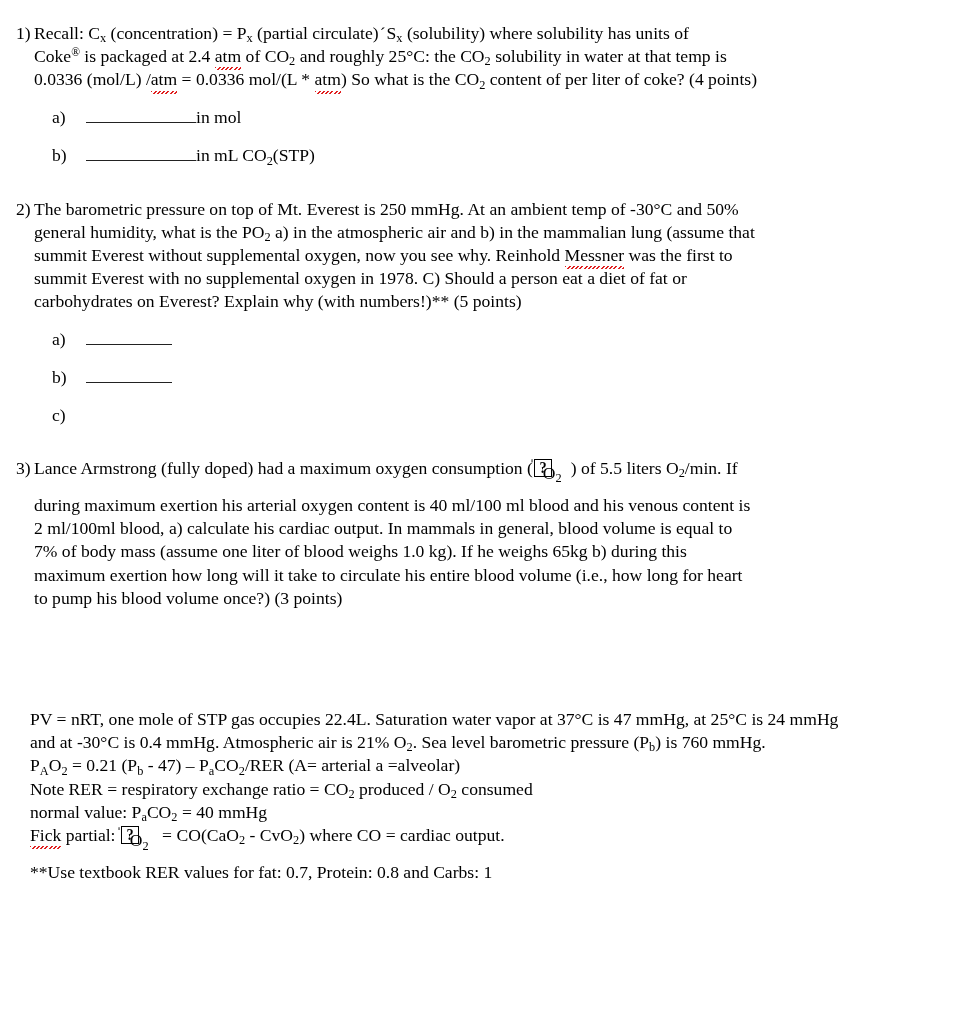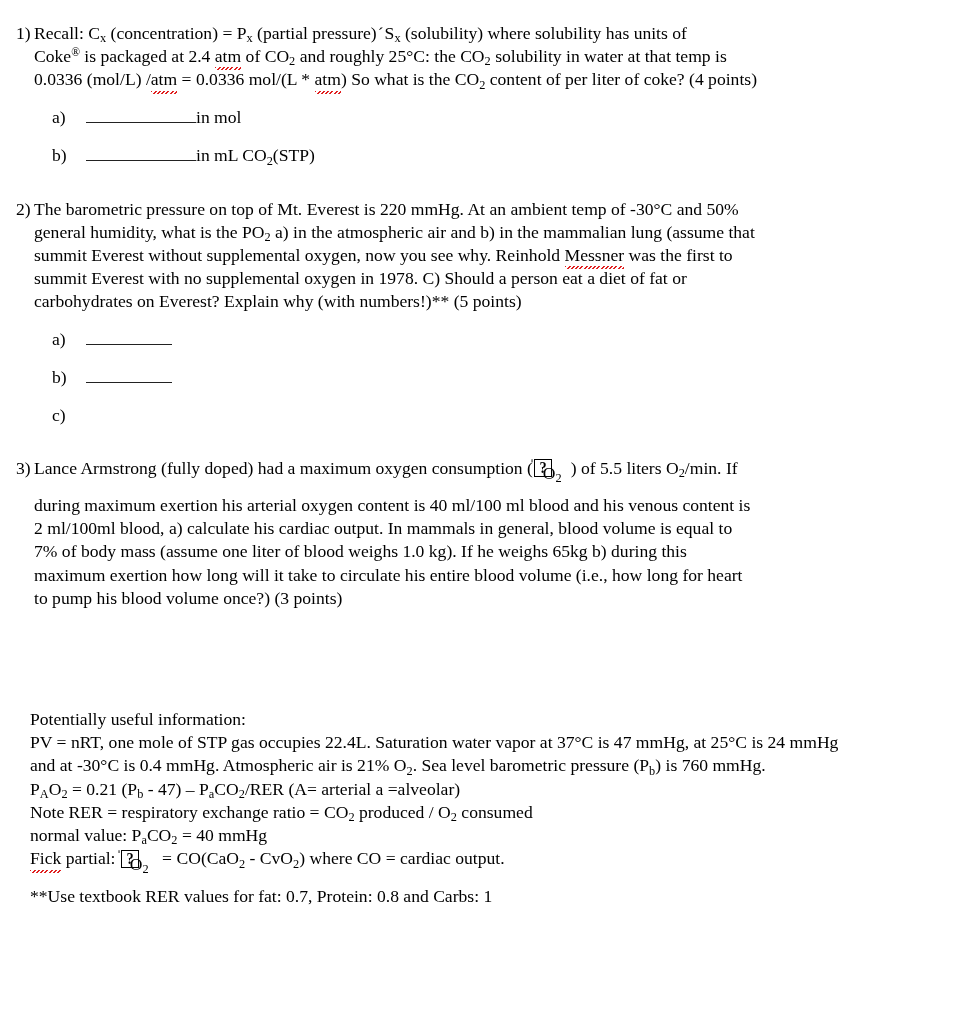--- a/index.html
+++ b/index.html
@@ -178,21 +178,21 @@
 </head>
 <body>
 
 <div class="page">
 
   <div class="gap-md"></div>
 
   <div class="problem">
     <div class="problem-num">1)</div>
     <div class="problem-body">
-      <p><span>Recall: C</span><sub>x</sub><span> (concentration) = P</span><sub>x</sub><span> (partial pressure)</span><span class="prime">´</span><span>S</span><sub>x</sub><span> (solubility) where solubility has units of</span></p>
+      <p><span>Recall: C</span><sub>x</sub><span> (concentration) = P</span><sub>x</sub><span> (partial circulate)</span><span class="prime">´</span><span>S</span><sub>x</sub><span> (solubility) where solubility has units of</span></p>
       <p><span>Coke</span><sup>®</sup><span> is packaged at 2.4 </span><span class="spell">atm</span><span> of CO</span><sub>2</sub><span> and roughly 25°C: the CO</span><sub>2</sub><span> solubility in water at that temp is</span></p>
       <p><span>0.0336 (mol/L) /</span><span class="spell">atm</span><span> = 0.0336 mol/(L * </span><span class="spell">atm</span><span>) So what is the CO</span><sub>2</sub><span> content of per liter of coke? (4 points)</span></p>
     </div>
   </div>
 
   <div class="gap-sm"></div>
 
   <div class="subparts">
     <div class="subpart">
       <span class="subpart-letter">a)</span>
@@ -207,21 +207,21 @@
         <sub>2</sub>
         <span> (STP)</span>
     </div>
   </div>
 
   <div class="gap-lg"></div>
 
   <div class="problem">
     <div class="problem-num">2)</div>
     <div class="problem-body">
-      <p>The barometric pressure on top of Mt. Everest is 220 mmHg. At an ambient temp of -30°C and 50%</p>
+      <p>The barometric pressure on top of Mt. Everest is 250 mmHg. At an ambient temp of -30°C and 50%</p>
       <p><span>general humidity, what is the PO</span><sub>2</sub><span> a) in the atmospheric air and b) in the mammalian lung (assume that</span></p>
       <p><span>summit Everest without supplemental oxygen, now you see why. Reinhold </span><span class="spell">Messner</span><span> was the first to</span></p>
       <p>summit Everest with no supplemental oxygen in 1978. C) Should a person eat a diet of fat or</p>
       <p>carbohydrates on Everest? Explain why (with numbers!)** (5 points)</p>
     </div>
   </div>
 
   <div class="gap-sm"></div>
 
   <div class="subparts">
@@ -251,21 +251,20 @@
       <p>2 ml/100ml blood, a) calculate his cardiac output. In mammals in general, blood volume is equal to</p>
       <p>7% of body mass (assume one liter of blood weighs 1.0 kg). If he weighs 65kg b) during this</p>
       <p>maximum exertion how long will it take to circulate his entire blood volume (i.e., how long for heart</p>
       <p>to pump his blood volume once?)  (3 points)</p>
     </div>
   </div>
 
   <div class="gap-huge"></div>
 
   <div class="info">
-    <p>Potentially useful information:</p>
     <p>PV = nRT, one mole of STP gas occupies 22.4L. Saturation water vapor at 37°C is 47 mmHg, at 25°C is 24 mmHg</p>
     <p><span>and at -30°C is 0.4 mmHg. Atmospheric air is 21% O</span><sub>2</sub><span>. Sea level barometric pressure (P</span><sub>b</sub><span>) is 760 mmHg.</span></p>
     <p><span>P</span><sub>A</sub><span>O</span><sub>2</sub><span> = 0.21 (P</span><sub>b</sub><span> - 47) – P</span><sub>a</sub><span>CO</span><sub>2</sub><span>/RER (A= arterial a =alveolar)</span></p>
     <p><span>Note RER = respiratory exchange ratio = CO</span><sub>2</sub><span> produced / O</span><sub>2</sub><span> consumed</span></p>
     <p><span>normal value: P</span><sub>a</sub><span>CO</span><sub>2</sub><span> = 40 mmHg</span></p>
     <p><span class="spell">Fick</span><span> partial: </span><span class="vdot-o2"><span class="tick">ˈ</span><span class="missing-glyph"></span><span class="o2">O<sub>2</sub></span></span><span> = CO(CaO</span><sub>2</sub><span> - CvO</span><sub>2</sub><span>)   where CO = cardiac output.</span></p>
     <div class="gap-sm"></div>
     <p>**Use textbook RER values for fat: 0.7, Protein: 0.8 and Carbs: 1</p>
   </div>
 

